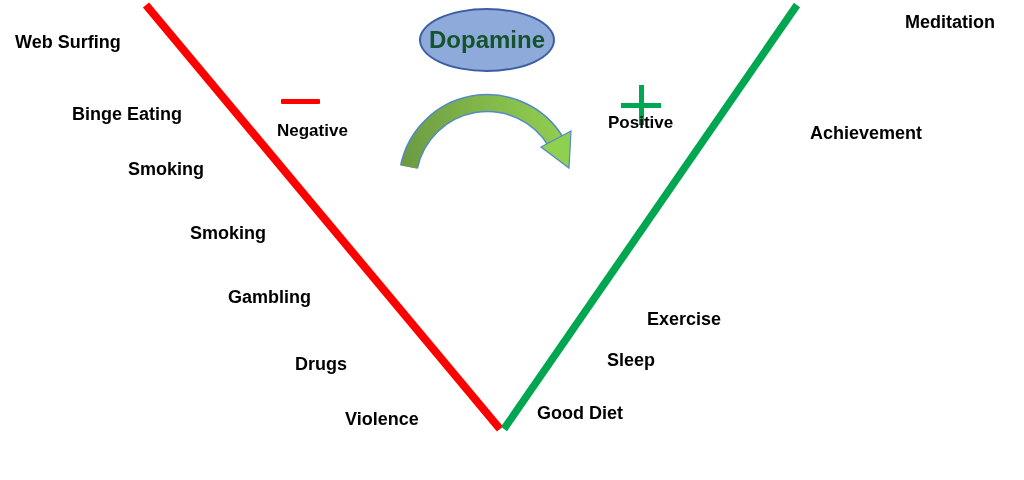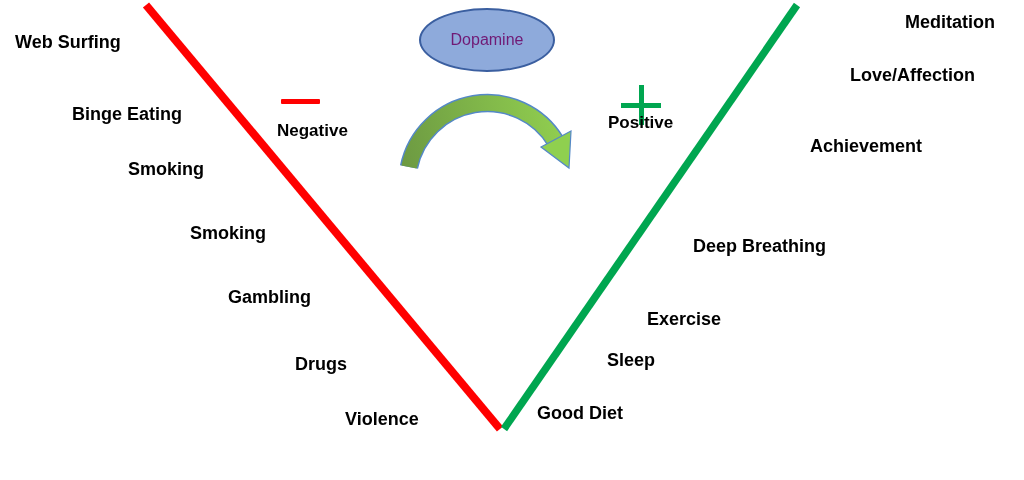--- a/index.html
+++ b/index.html
@@ -44,23 +44,23 @@
     height: 64px;
     background: #8EAADB;
     border: 2px solid #3b5fa0;
     border-radius: 50%;
     display: flex;
     align-items: center;
     justify-content: center;
     box-sizing: border-box;
   }
   #dopamine-ellipse .ellipse-text {
-    font-size: 16px;
-    font-weight: normal;
-    color: #701a75;
+    font-size: 24px;
+    font-weight: bold;
+    color: #14532d;
   }
   #minus-icon {
     position: absolute;
     left: 281px;
     top: 99px;
     width: 39px;
     height: 5px;
     background: #FF0000;
     border-radius: 1px;
   }
@@ -124,20 +124,18 @@
 
   <div class="item-label" style="left:15px;  top:33px;">Web Surfing</div>
   <div class="item-label" style="left:72px;  top:105px;text-align:right;">Binge Eating</div>
   <div class="item-label" style="left:128px; top:160px;">Smoking</div>
   <div class="item-label" style="left:190px; top:224px;">Smoking</div>
   <div class="item-label" style="left:228px; top:288px;">Gambling</div>
   <div class="item-label" style="left:295px; top:355px;">Drugs</div>
   <div class="item-label" style="left:345px; top:410px;">Violence</div>
 
   <div class="item-label" style="left:893px; top:13px;margin-left:12px;">Meditation</div>
-  <div class="item-label" style="left:850px; top:66px;">Love/Affection</div>
-  <div class="item-label" style="left:810px; top:124px;margin-top:13px;">Achievement</div>
-  <div class="item-label" style="left:693px; top:237px;">Deep Breathing</div>
+  <div class="item-label" style="left:810px; top:124px;">Achievement</div>
   <div class="item-label" style="left:647px; top:295px;margin-top:15px;">Exercise</div>
   <div class="item-label" style="left:607px; top:351px;">Sleep</div>
   <div class="item-label" style="left:537px; top:404px;text-align:right;">Good Diet</div>
 
 </div>
 
 </body></html>

